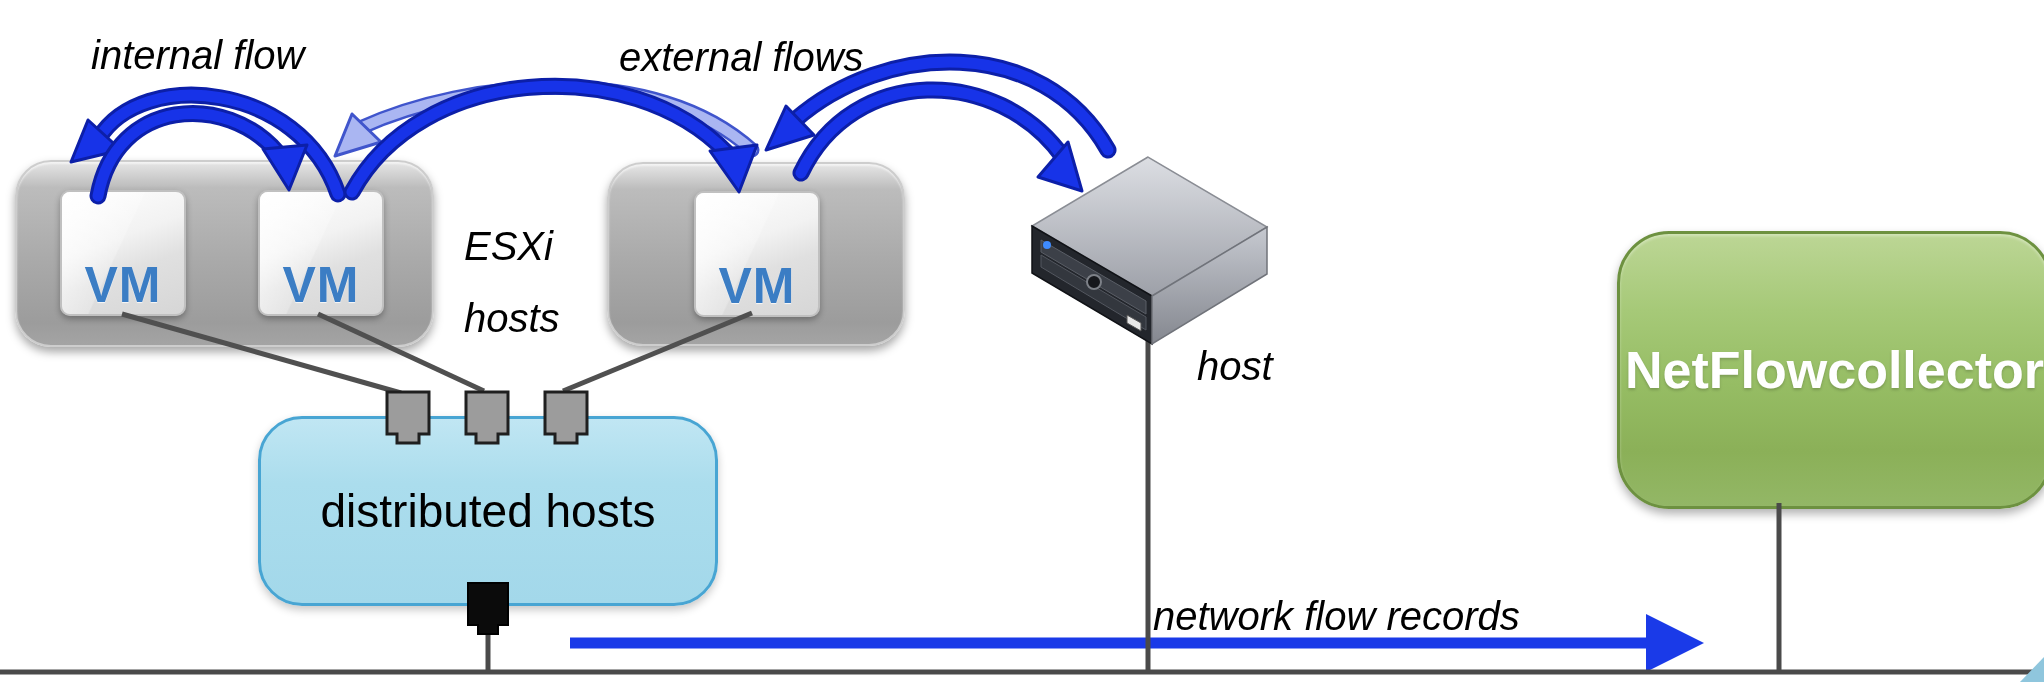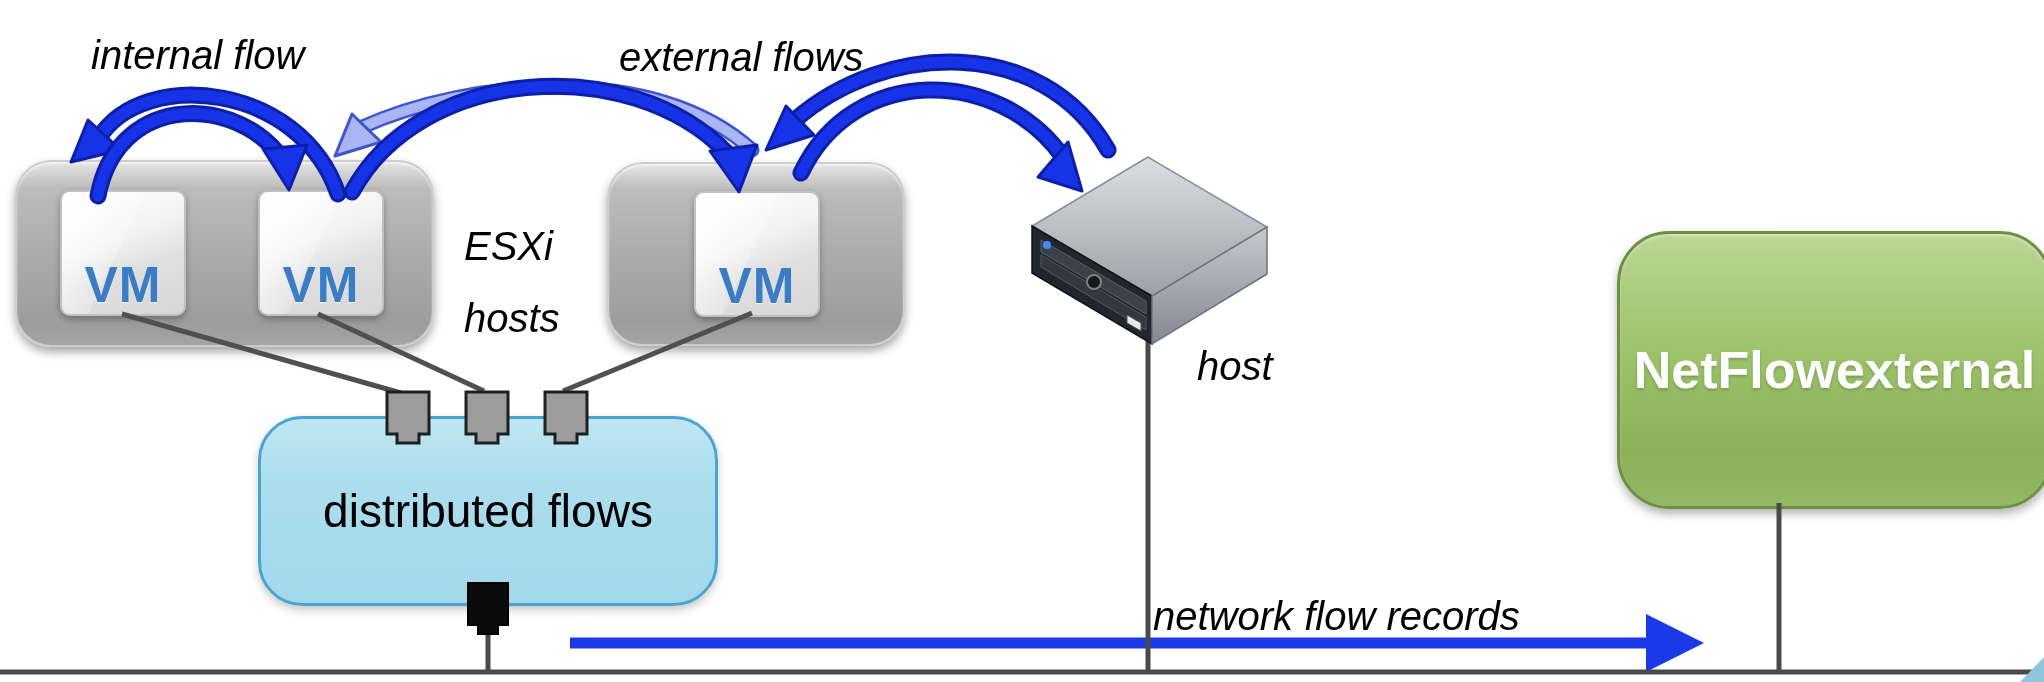--- a/index.html
+++ b/index.html
@@ -75,26 +75,26 @@
   <div class="vm" style="left:258px;top:190px;">
     <span class="gloss"></span>
     <span class="vm-label">VM</span>
   </div>
   <div class="vm" style="left:694px;top:191px;">
     <span class="gloss"></span>
     <span class="vm-label">VM</span>
   </div>
 
   <div class="switch">
-    <span class="switch-label">distributed flows</span>
+    <span class="switch-label">distributed hosts</span>
   </div>
 
   <div class="collector">
     <span class="collector-line">NetFlow</span>
-    <span class="collector-line">external</span>
+    <span class="collector-line">collector</span>
   </div>
 
   <div class="note" style="left:91px;top:33px;">internal flow</div>
   <div class="note" style="left:619px;top:35px;">external flows</div>
   <div class="note" style="left:464px;top:198px;">
     <span class="ln">ESXi</span>
     <span class="ln">hosts</span>
   </div>
   <div class="note" style="left:1197px;top:318px;">
     <span class="ln">host</span>

